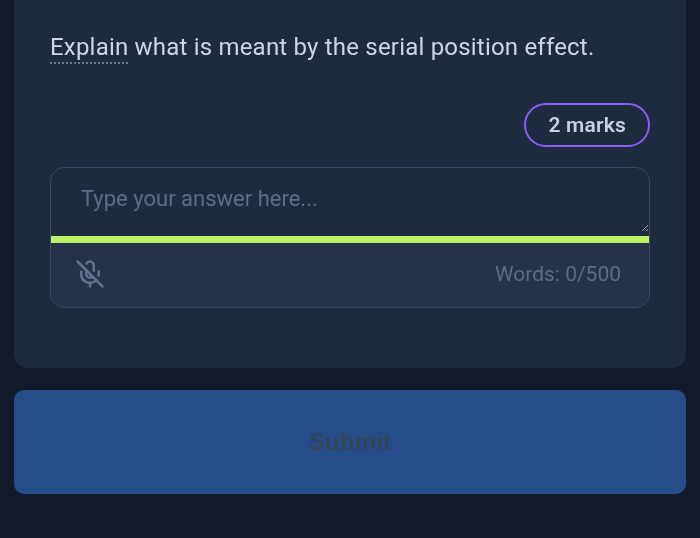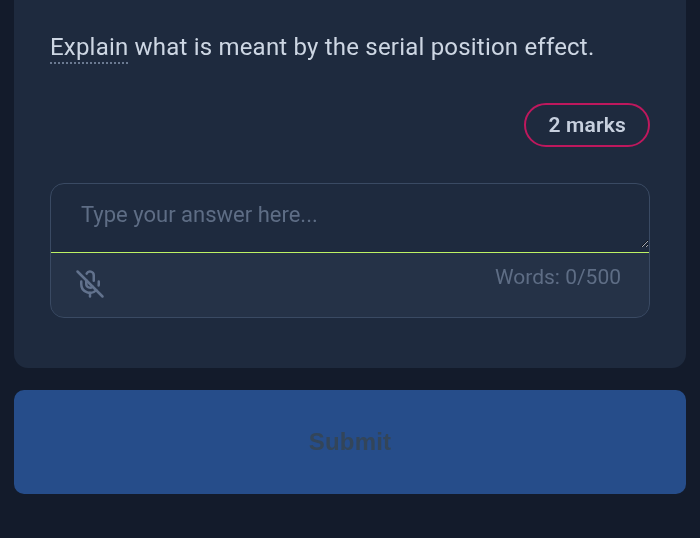--- a/index.html
+++ b/index.html
@@ -37,30 +37,30 @@
   .dotted-underline {
     border-bottom: 2px dotted #6b7a91;
     padding-bottom: 1px;
   }
   .marks-row {
     display: flex;
     justify-content: flex-end;
     margin-top: 38px;
   }
   .marks-badge {
-    border: 2px solid #be185d;
+    border: 2px solid #8b5cf6;
     color: #c7d0de;
     font-size: 21px;
     font-weight: 600;
     padding: 8px 22px;
     border-radius: 999px;
     letter-spacing: 0.2px;
   }
   .answer-box {
-    margin-top: 36px;
+    margin-top: 20px;
     border: 1px solid #3a4a63;
     border-radius: 14px;
     overflow: hidden;
     background: #1e2a3e;
   }
   .answer-input {
     width: 100%;
     background: transparent;
     border: none;
     outline: none;
@@ -69,24 +69,25 @@
     font-family: inherit;
     padding: 18px 28px 16px 30px;
     min-height: 64px;
   }
   .answer-input::placeholder {
     color: #5e6d85;
     font-weight: 400;
   }
   .answer-footer {
     display: flex;
+    align-items: center;
     justify-content: space-between;
     padding: 12px 28px 14px 20px;
     background: rgba(58, 74, 99, 0.25);
-    border-top: 1px solid #bef264;
+    border-top: 7px solid #bef264;
   }
   .mic-btn {
     background: none;
     border: none;
     cursor: pointer;
     color: #62728d;
     padding: 4px;
     display: flex;
     align-items: center;
     justify-content: center;

